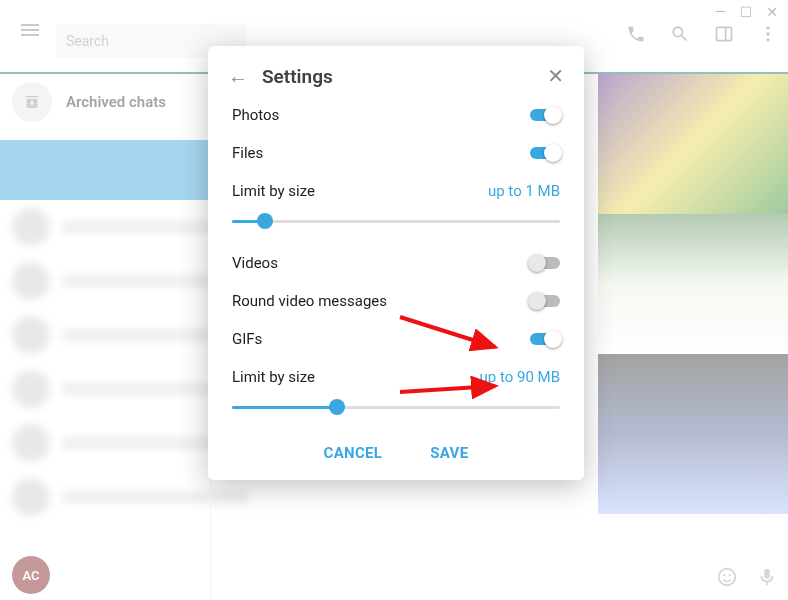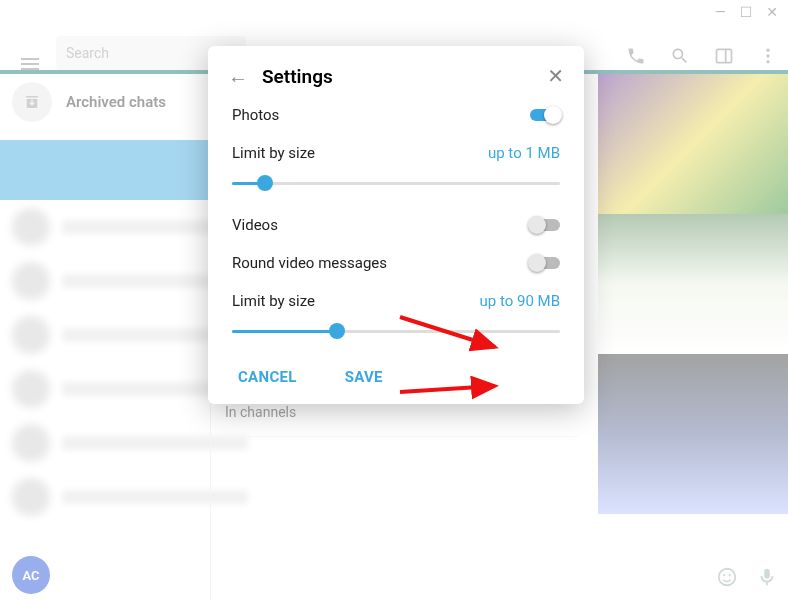--- a/index.html
+++ b/index.html
@@ -3,39 +3,39 @@
 <meta charset="utf-8">
 <style>
   * { box-sizing: border-box; margin: 0; padding: 0; font-family: -apple-system, BlinkMacSystemFont, "Segoe UI", Roboto, Arial, sans-serif; }
   body { width: 788px; height: 600px; overflow: hidden; background: #fff; position: relative; }
 
   
   .window-controls { position: absolute; top: 0; right: 0; height: 24px; display: flex; align-items: center; gap: 14px; padding-right: 10px; color: #666; font-size: 14px; }
   .window-controls span { cursor: default; }
 
   
-  .topbar { position: absolute; top: 24px; left: 0; right: 0; height: 50px; display: flex; align-items: flex-end; padding: 0 10px; border-bottom: 4px solid #0f766e; background:#fff; }
+  .topbar { position: absolute; top: 24px; left: 0; right: 0; height: 50px; display: flex; align-items: flex-start; padding: 0 10px; border-bottom: 2px solid #0f766e; background:#fff; }
   .hamburger { width: 40px; display:flex; flex-direction:column; gap:3px; align-items:center; justify-content:center; cursor:pointer;}
   .hamburger div{ width:18px; height:2px; background:#888; }
   .search-box { margin-left:6px; background:#f1f1f1; border-radius:4px; height:34px; width:190px; display:flex; align-items:center; padding:0 10px; color:#999; font-size:14px;}
   .topbar-right { margin-left:auto; display:flex; gap:24px; align-items:center; color:#888;}
   .topbar-right svg { width:20px; height:20px; fill:#888; }
 
   
   .left-col { position:absolute; top:74px; left:0; width:260px; bottom:0; filter: blur(0); }
   .archived { display:flex; align-items:center; padding:8px 12px; }
   .arch-icon { width:40px; height:40px; border-radius:20px; background:#e6e6e6; display:flex; align-items:center; justify-content:center; margin-right:14px;}
   .arch-icon svg{ width:18px;height:18px;fill:#9a9a9a;}
   .archived-text{ font-weight:600; color:#333; font-size:15px;}
   .active-chat{ margin-top:10px; height:60px; background:#3ba7e0; display:flex; align-items:center; justify-content:flex-end; padding-right:10px;}
   .ticks{ color:#cfe9f7; font-size:12px;}
   .chat-row{ height:54px; display:flex; align-items:center; padding:0 12px; gap:12px;}
   .avatar-blur{ width:38px;height:38px;border-radius:19px;background:#ccc; filter:blur(4px);}
   .chat-name{ flex:1; height:14px; background:#e0e0e0; border-radius:3px; filter:blur(3px);}
-  .ac-badge{ position:absolute; bottom:6px; left:12px; width:38px;height:38px;border-radius:19px; background:#1d4ed8; color:#fff; display:flex;align-items:center;justify-content:center; font-size:13px; font-weight:600;}
+  .ac-badge{ position:absolute; bottom:6px; left:12px; width:38px;height:38px;border-radius:19px; background:#7f1d1d; color:#fff; display:flex;align-items:center;justify-content:center; font-size:13px; font-weight:600;}
 
   
   .mid-col{ position:absolute; top:74px; left:210px; right:210px; bottom:0; border-left:1px solid #e6e6e6;}
   .mid-section{ padding:8px 14px; border-bottom:1px solid #eee;}
   .mid-head{ color:#3ba7e0; font-weight:600; font-size:14px; margin:6px 0;}
   .mid-row{ display:flex; align-items:center; gap:10px; padding:8px 0; color:#333; font-size:14px;}
   .mid-check{ color:#3ba7e0; font-weight:700;}
 
   
   .right-col{ position:absolute; top:74px; right:0; width:190px; bottom:0;}
@@ -45,34 +45,34 @@
   .input-bar{ position:absolute; bottom:8px; right:10px; display:flex; gap:18px; color:#9aa;}
   .input-bar svg{width:22px;height:22px;fill:#9aa;}
 
   
   .overlay-dim{ position:absolute; inset:0; background:rgba(255,255,255,0.55);}
 
   
   .modal{ position:absolute; top:46px; left:208px; width:376px; background:#fff; border-radius:6px; box-shadow:0 6px 30px rgba(0,0,0,0.25); padding-bottom:8px;}
   .modal-header{ display:flex; align-items:center; padding:18px 20px 8px 20px;}
   .back-btn{ width:24px; color:#888; font-size:20px; cursor:pointer;}
-  .modal-title{ font-size:19px; font-weight:600; color:#000000; margin-left:10px;}
+  .modal-title{ font-size:19px; font-weight:600; color:#404040; margin-left:10px;}
   .close-btn{ margin-left:auto; color:#888; font-size:20px; cursor:pointer;}
   .section-title{ color:#3ba7e0; font-weight:600; font-size:15px; padding:10px 24px 4px;}
   .row{ display:flex; align-items:center; justify-content:space-between; padding:10px 24px; font-size:15px; color:#222;}
   .toggle{ width:30px; height:12px; border-radius:7px; position:relative; cursor:pointer;}
   .toggle .knob{ position:absolute; top:-3px; width:18px; height:18px; border-radius:9px; background:#fff; box-shadow:0 1px 3px rgba(0,0,0,0.4);}
   .toggle.on{ background:#3ba7e0;} .toggle.on .knob{ right:-2px; background:#fff;}
   .toggle.off{ background:#bbb;} .toggle.off .knob{ left:-2px; background:#e8e8e8;}
   .limit-val{ color:#3ba7e0; font-size:15px;}
   .slider{ margin:2px 24px 14px; position:relative; height:18px;}
   .slider-track{ position:absolute; top:8px; left:0; right:0; height:3px; background:#ddd; border-radius:2px;}
   .slider-fill{ position:absolute; top:8px; left:0; height:3px; background:#3ba7e0; border-radius:2px;}
   .slider-knob{ position:absolute; top:1px; width:16px; height:16px; border-radius:8px; background:#3ba7e0;}
-  .modal-buttons{ display:flex; justify-content:flex-start; gap:48px; padding:14px 30px 10px; }
+  .modal-buttons{ display:flex; justify-content:center; gap:48px; padding:14px 30px 10px; }
   .modal-buttons span{ color:#3ba7e0; font-weight:700; font-size:15px; letter-spacing:0.3px; cursor:pointer;}
 
   
   .arrow{ position:absolute; pointer-events:none; }
   .arrow svg{ overflow:visible;}
 </style>
 </head>
 <body>
 
 <div class="window-controls">
@@ -215,38 +215,50 @@
     <span class="close-btn">✕</span>
   </div>
 
   <div class="row">
     <span>Photos</span>
     <div class="toggle on">
         <div class="knob"></div>
       </div>
   </div>
   <div class="row">
+    <span>Files</span>
+    <div class="toggle on">
+        <div class="knob"></div>
+      </div>
+  </div>
+  <div class="row">
     <span>Limit by size</span>
     <span class="limit-val">up to 1 MB</span>
   </div>
   <div class="slider">
     <div class="slider-track"></div>
     <div class="slider-fill" id="fill1" style="width: 10%;"></div>
     <div class="slider-knob" id="knob1" style="left: calc(10% - 8px);"></div>
   </div>
 
   <div class="row">
     <span>Videos</span>
     <div class="toggle off">
         <div class="knob"></div>
       </div>
   </div>
   <div class="row">
     <span>Round video messages</span>
     <div class="toggle off">
+        <div class="knob"></div>
+      </div>
+  </div>
+  <div class="row">
+    <span>GIFs</span>
+    <div class="toggle on">
         <div class="knob"></div>
       </div>
   </div>
   <div class="row">
     <span>Limit by size</span>
     <span class="limit-val">up to 90 MB</span>
   </div>
   <div class="slider">
     <div class="slider-track"></div>
     <div class="slider-fill" id="fill2" style="width: 32%;"></div>

